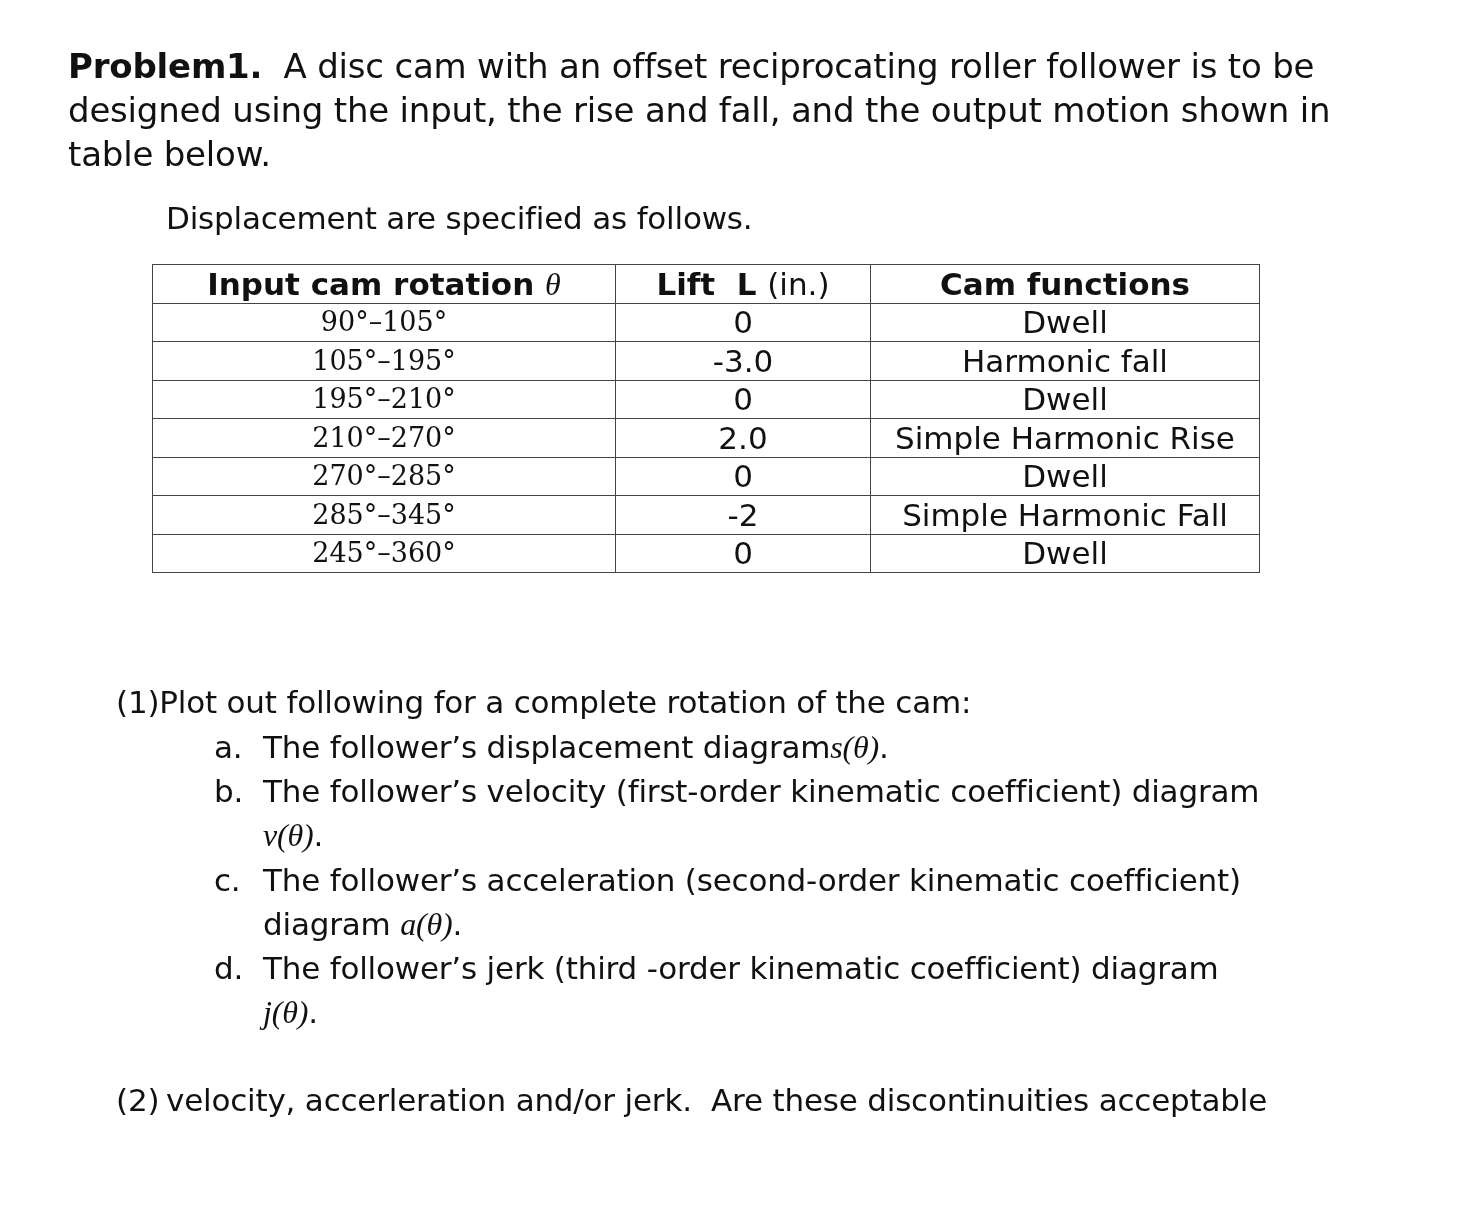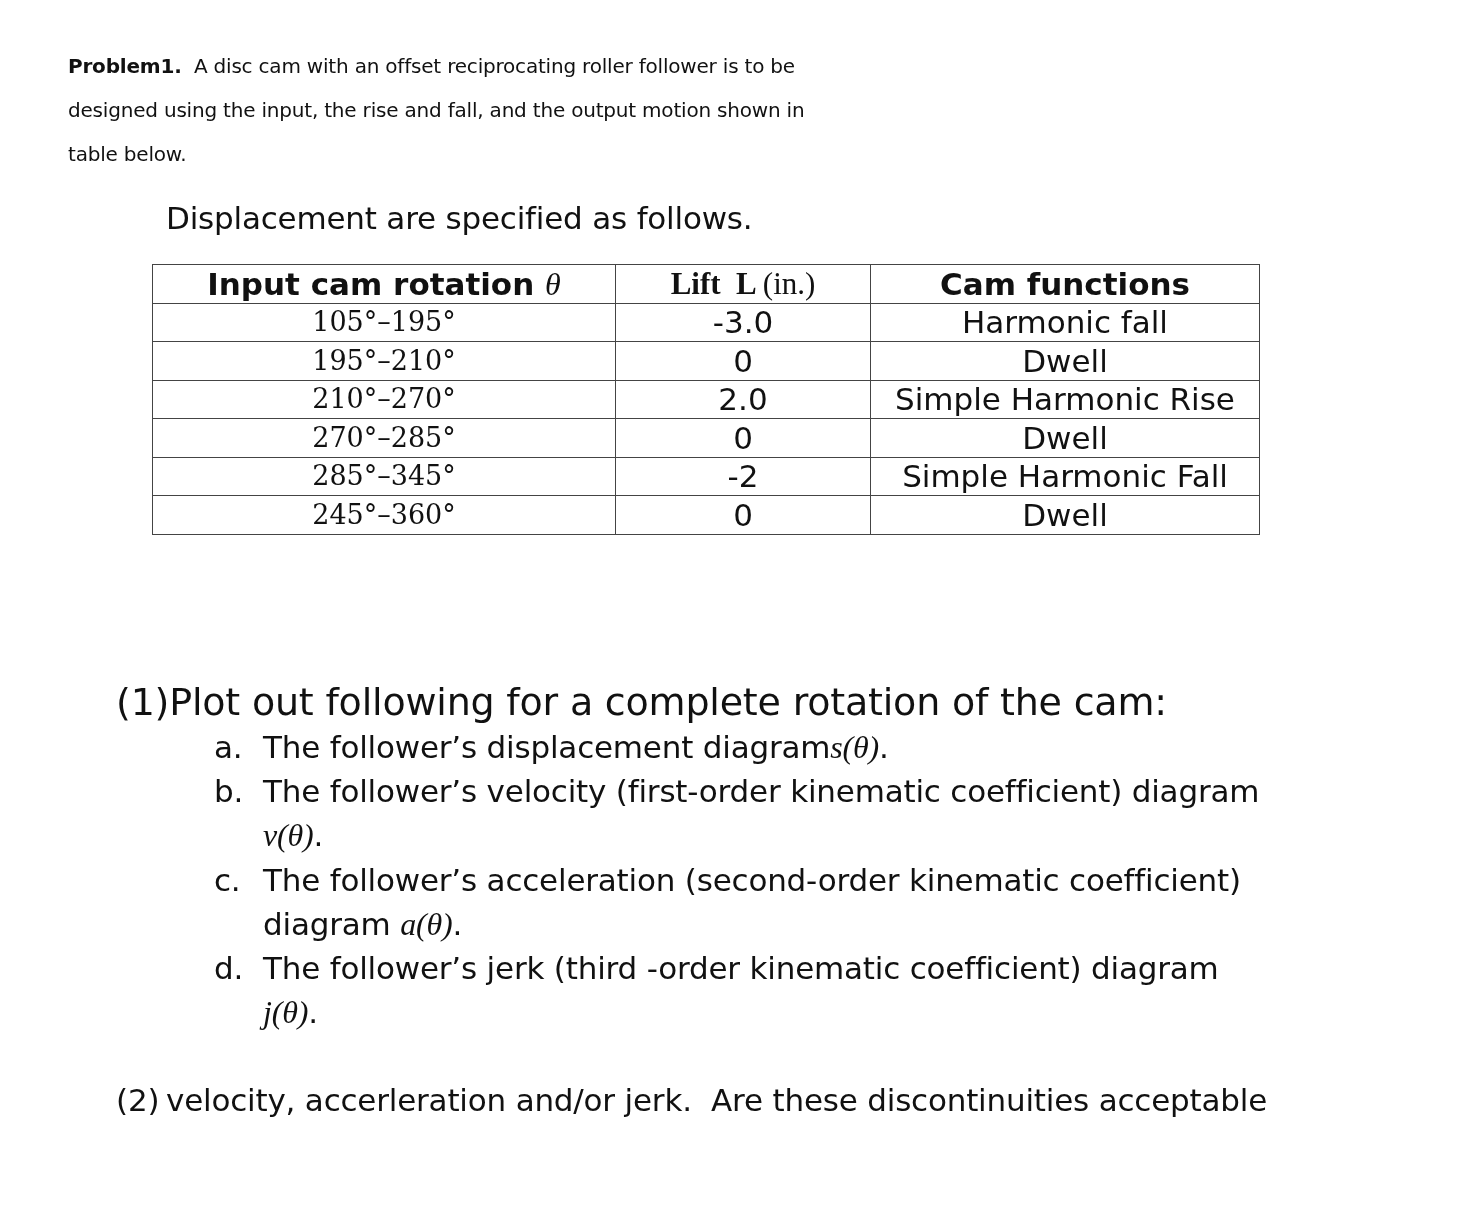--- a/index.html
+++ b/index.html
@@ -13,21 +13,21 @@
       position: relative;
       overflow: hidden;
       color: #111111;
       font-family: "DejaVu Sans", sans-serif;
     }
     .abs { position: absolute; }
     .para {
       left: 68px;
       top: 44px;
       width: 1300px;
-      font-size: 20px;
+      font-size: 34px;
       line-height: 44px;
       letter-spacing: -0.2px;
     }
     .para b { font-weight: bold; }
     .subhead {
       left: 166px;
       top: 196px;
       font-size: 31px;
       line-height: 44px;
       letter-spacing: -0.2px;
@@ -42,36 +42,36 @@
     table.spec td, table.spec th {
       border: 1.5px solid #444;
       height: 37.5px;
       padding: 0;
       text-align: center;
       vertical-align: middle;
       line-height: 36px;
     }
     table.spec th { font-weight: bold; }
     .c1 { width: 462px; }
-    .c2 { width: 254px; font-family: Liberation Serif, serif; }
+    .c2 { width: 254px; }
     .c3 { width: 388px; }
     .serif {
       font-family: "DejaVu Serif", serif;
       font-size: 27px;
     }
     .mathvar {
       font-family: "Liberation Serif", serif;
       font-style: italic;
       font-size: 32px;
     }
     .thin { font-weight: normal; }
     .q1 {
       left: 116px;
       top: 680px;
-      font-size: 38px;
+      font-size: 31px;
       line-height: 44px;
       letter-spacing: -0.2px;
     }
     .item {
       font-size: 31px;
       line-height: 44px;
       letter-spacing: -0.2px;
     }
     .label-letter { position: absolute; left: 214px; }
     .item-text { position: absolute; left: 263px; width: 1100px; }
@@ -95,20 +95,25 @@
 </div>
 
 <div class="abs subhead">Displacement are specified as follows.</div>
 
 <table class="spec">
   <tbody>
       <tr>
     <th class="c1"><span>Input cam rotation</span> <span class="mathvar thin">θ</span></th>
     <th class="c2"><span style="white-space:pre">Lift  L</span> <span class="thin">(in.)</span></th>
     <th class="c3">Cam functions</th>
+  </tr>
+  <tr>
+    <td class="serif">90°–105°</td>
+    <td>0</td>
+    <td>Dwell</td>
   </tr>
   <tr>
     <td class="serif">105°–195°</td>
     <td>-3.0</td>
     <td>Harmonic fall</td>
   </tr>
   <tr>
     <td class="serif">195°–210°</td>
     <td>0</td>
     <td>Dwell</td>

